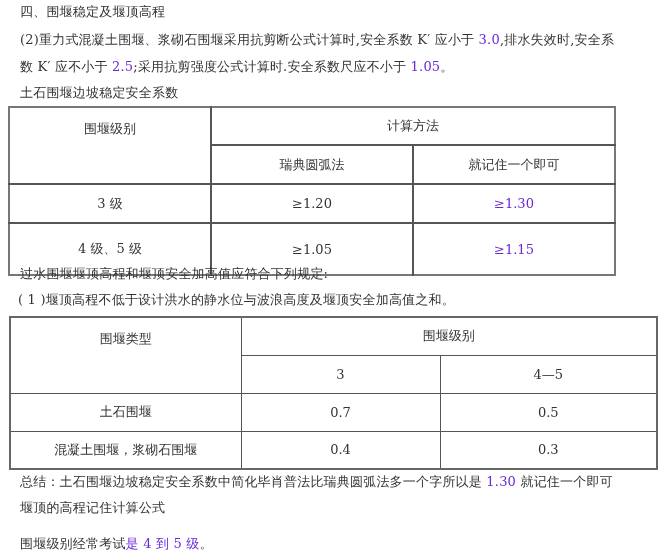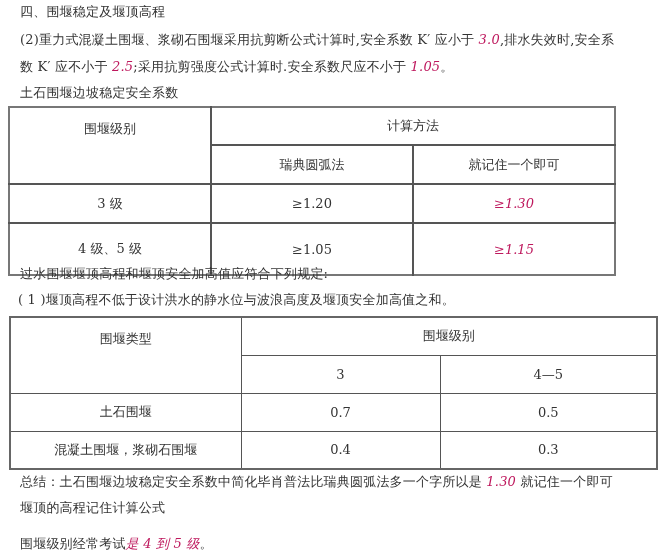--- a/index.html
+++ b/index.html
@@ -1,19 +1,19 @@
 <!DOCTYPE html>
 <html><head>
 <meta charset="utf-8">
 <style>
   html, body { margin:0; padding:0; background:#ffffff; }
   body { width:664px; height:552px; position:relative; overflow:hidden;
          font-family:"DejaVu Serif", "Liberation Serif", serif; color:#333333; font-size:13px; }
   .line { position:absolute; left:20px; white-space:nowrap; line-height:16px; font-size:13px; letter-spacing:0.2px; }
-  .red { color:#be185d;font-style:italic; }
+  .red { color:#6d28d9; }
   table { position:absolute; border-collapse:collapse; table-layout:fixed; }
   td { border:1.5px solid #444; text-align:center; vertical-align:middle; padding:0; font-size:13px; color:#333; }
   .thick-r { border-right:2.5px solid #222; }
   .thick-b { border-bottom:2.5px solid #222; }
   .top-al { vertical-align:top; padding-top:12px; }
   #t1 { left:8px; top:106px; width:606px; }
   #t2 { left:9px; top:316px; width:647px; }
   #t1 td, #t2 td { border-color:#555; }
   #t1 { border:2px solid #777; }
   #t2 { border:2px solid #666; }

